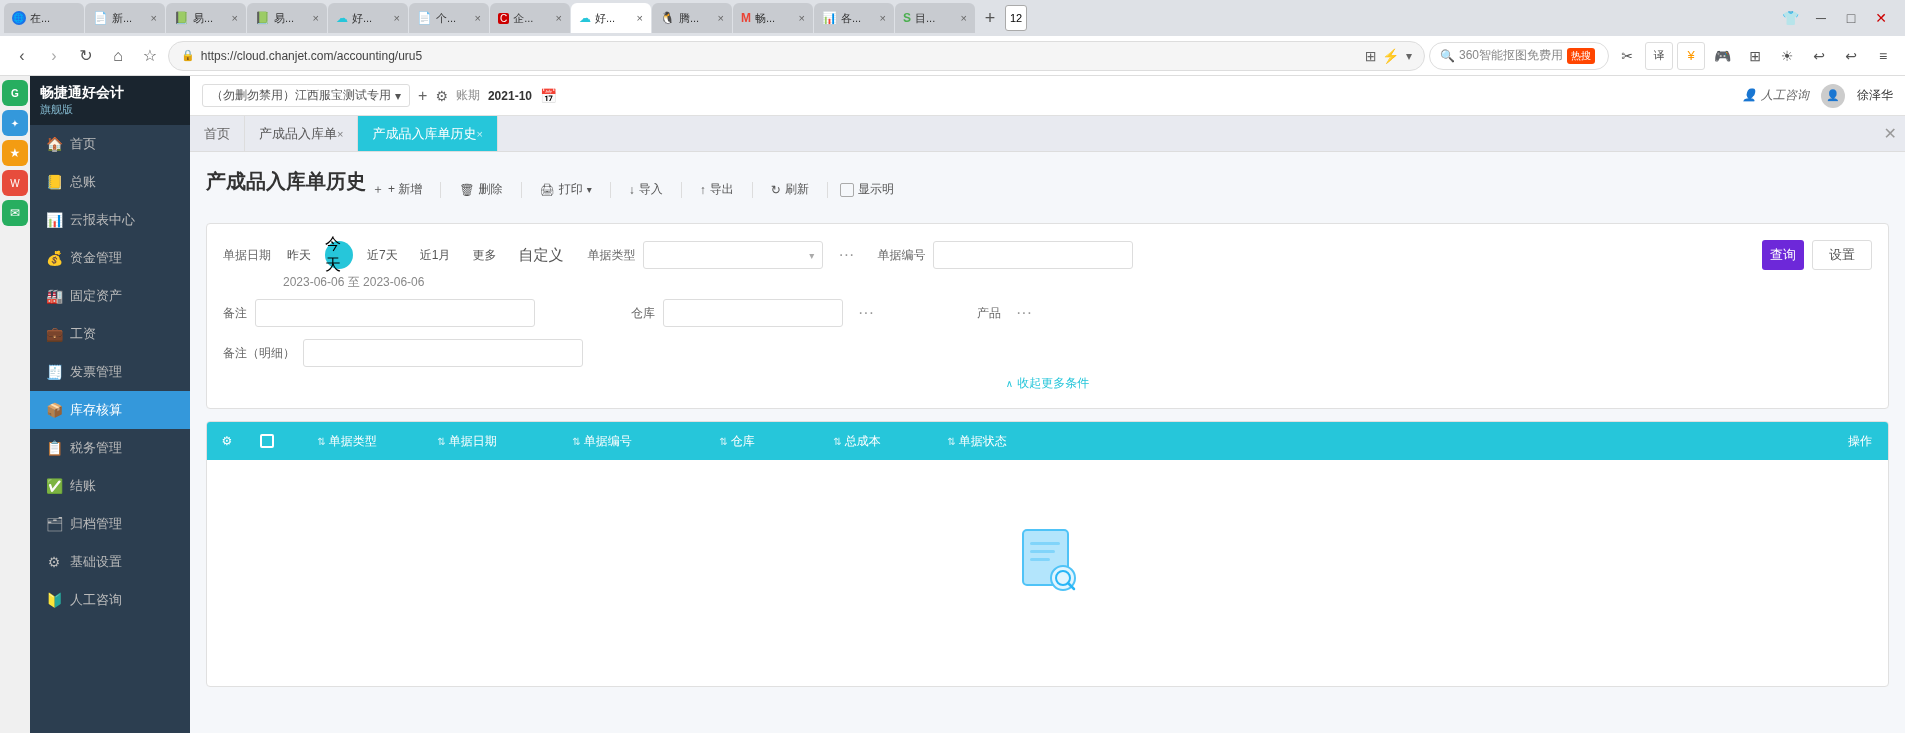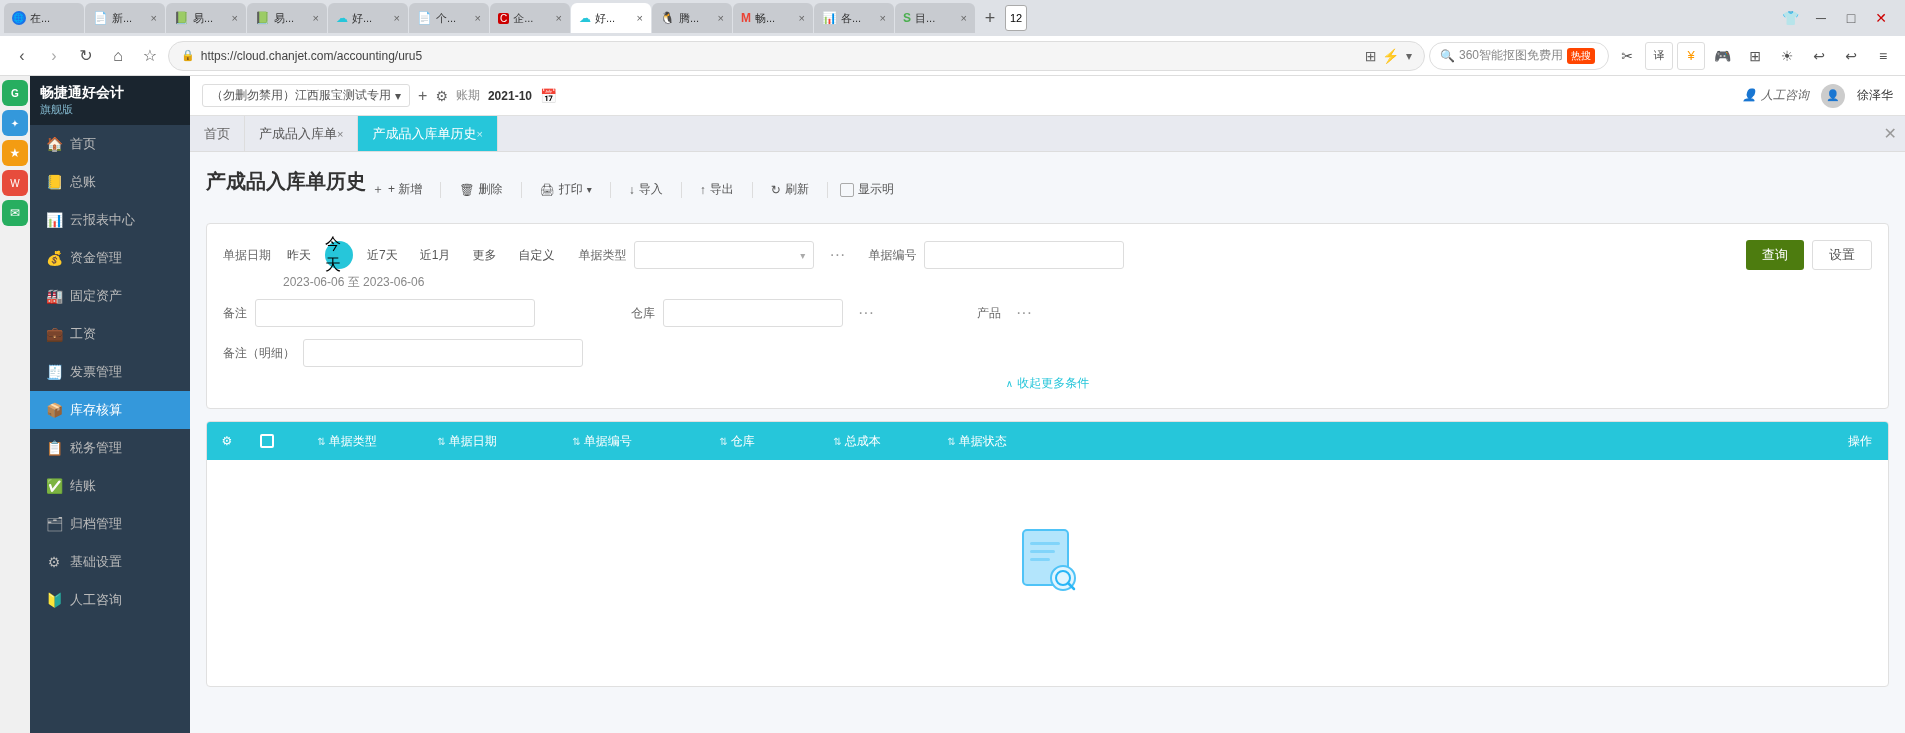--- a/index.html
+++ b/index.html
@@ -79,21 +79,21 @@
     .date-range { font-size: 12px; color: #888; }
     .search-input { height: 28px; border: 1px solid #ddd; border-radius: 3px; padding: 0 8px; font-size: 12px; width: 200px; }
     .select-input { height: 28px; border: 1px solid #ddd; border-radius: 3px; padding: 0 8px; font-size: 12px; width: 180px; display: flex; align-items: center; justify-content: space-between; cursor: pointer; }
 
     .search-row2 { display: flex; align-items: center; gap: 16px; margin-bottom: 12px; }
     .search-row3 { display: flex; align-items: center; gap: 16px; }
 
     .collapse-bar { display: flex; align-items: center; justify-content: center; gap: 4px; font-size: 12px; color: #26c6da; cursor: pointer; margin-top: 8px; }
 
     
-    .action-btn-teal { background: #4d7c0f; color: #fff; border: none; border-radius: 3px; padding: 5px 16px; font-size: 13px; cursor: pointer; }
+    .action-btn-teal { background: #6d28d9; color: #fff; border: none; border-radius: 3px; padding: 5px 8px; font-size: 13px; cursor: pointer; }
     .action-btn-outline { background: #fff; color: #555; border: 1px solid #ddd; border-radius: 3px; padding: 5px 16px; font-size: 13px; cursor: pointer; }
 
     
     .table-container { background: #fff; border: 1px solid #e0e0e0; border-radius: 4px; overflow: hidden; }
     .table-header { display: flex; align-items: center; background: #26c6da; color: #fff; height: 38px; }
     .th-cell { display: flex; align-items: center; justify-content: center; padding: 0 8px; font-size: 12px; gap: 3px; flex-shrink: 0; }
     .th-cell.check { width: 40px; }
     .th-cell.gear { width: 40px; }
     .th-cell.type { width: 120px; }
     .th-cell.date { width: 120px; }
@@ -377,21 +377,21 @@
 
         <div class="search-row">
           <div class="search-field">
             <span class="search-label">单据日期</span>
             <div class="date-filters">
               <button class="date-btn" style="background:none;border:none;cursor:pointer;font-size:12px;color:#555;padding:3px 8px;">昨天</button>
               <div class="teal-circle">今天</div>
               <button class="date-btn" style="background:none;border:none;cursor:pointer;font-size:12px;color:#555;padding:3px 8px;">近7天</button>
               <button class="date-btn" style="background:none;border:none;cursor:pointer;font-size:12px;color:#555;padding:3px 8px;">近1月</button>
               <button class="date-btn" style="background:none;border:none;cursor:pointer;font-size:12px;color:#555;padding:3px 8px;">更多</button>
-              <button class="date-btn" style="background:none;border:none;cursor:pointer;font-size:12px;color:#555;padding:3px 8px;">自定义</button>
+              <button class="date-btn" style="background:none;border:none;cursor:pointer;font-size:15px;color:#555;padding:3px 8px;">自定义</button>
             </div>
           </div>
           <div class="search-field">
             <span class="search-label">单据类型</span>
             <div class="select-input">
               <span></span>
               <span style="font-size:10px;color:#aaa;">▾</span>
             </div>
             <div style="width:30px;display:flex;align-items:center;justify-content:center;font-size:16px;color:#999;">···</div>
           </div>

